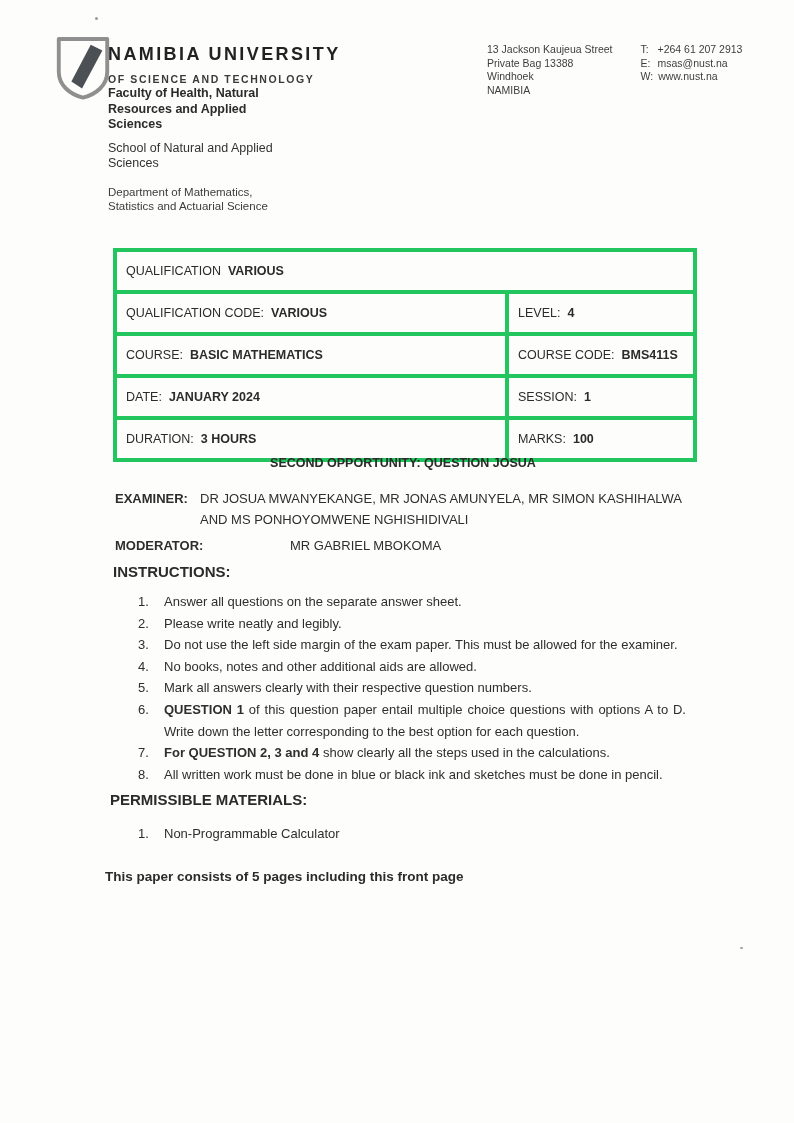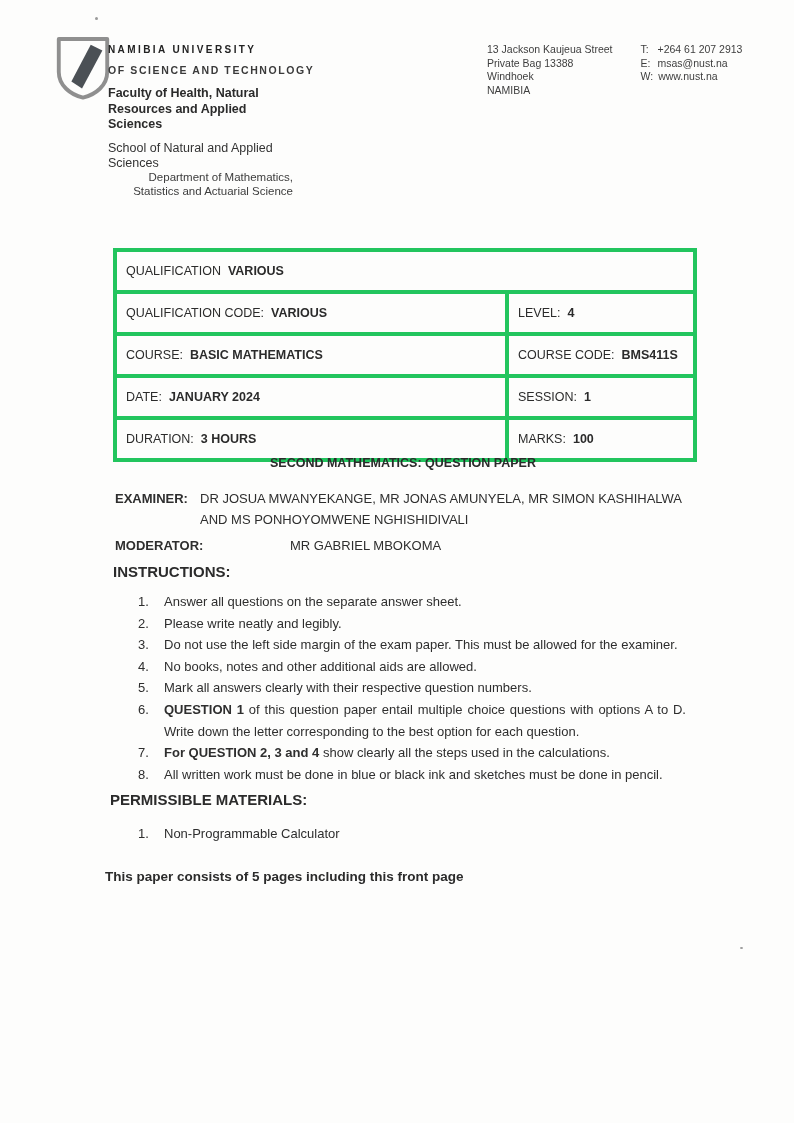--- a/index.html
+++ b/index.html
@@ -8,25 +8,25 @@
     width:794px;height:1123px;
     margin:0 auto;
     background:#fdfdfc;
     font-family:"Liberation Sans", sans-serif;
     color:#2e2e2e;
     overflow:hidden;
   }
   
   .logo{position:absolute;left:52px;top:36px;width:62px;height:66px;}
   .brand{position:absolute;left:108px;top:44px;line-height:1.15;}
-  .brand-main{font-size:10px;font-weight:700;letter-spacing:2.4px;color:#222;white-space:nowrap;}
+  .brand-main{font-size:18px;font-weight:700;letter-spacing:2.4px;color:#222;white-space:nowrap;}
   .brand-sub{font-size:10.5px;font-weight:600;letter-spacing:1.6px;color:#3a3a3a;margin-top:8px;white-space:nowrap;}
   .faculty{position:absolute;left:108px;top:86px;width:152px;font-size:12.5px;font-weight:700;color:#2b2b2b;line-height:1.25;}
   .school{position:absolute;left:108px;top:141px;width:175px;font-size:12.5px;font-weight:500;color:#333;line-height:1.2;}
-  .department{position:absolute;left:108px;top:170px;width:185px;font-size:11.5px;color:#3c3c3c;line-height:1.25;text-align:right;}
+  .department{position:absolute;left:108px;top:185px;width:185px;font-size:11.5px;color:#3c3c3c;line-height:1.25;}
   .contact{position:absolute;left:487px;top:43px;display:flex;gap:28px;font-size:10.5px;color:#3e3e3e;line-height:1.3;}
   .contact-col{display:flex;flex-direction:column;}
   .contact-row{display:flex;gap:5px;white-space:nowrap;}
   .contact-lbl{min-width:12px;}
   
   .info-table{position:absolute;left:113px;top:248px;width:580px;border-collapse:collapse;table-layout:fixed;}
   .info-table td{border:4px solid #22c55e;height:38px;padding:0 0 0 9px;font-size:12.5px;vertical-align:middle;color:#2b2b2b;}
   .info-table col.l{width:392px;}
   .info-table col.r{width:188px;}
   .info-table .lbl{font-weight:400;}
@@ -118,21 +118,21 @@
           <td><span class="lbl">DATE:</span><span class="val">JANUARY 2024</span></td>
           <td><span class="lbl">SESSION:</span><span class="val">1</span></td>
         </tr>
         <tr>
           <td><span class="lbl">DURATION:</span><span class="val">3 HOURS</span></td>
           <td><span class="lbl">MARKS:</span><span class="val">100</span></td>
         </tr>
       </tbody>
   </table>
 
-  <div class="paper-title">SECOND MATHEMATICS: QUESTION PAPER</div>
+  <div class="paper-title">SECOND OPPORTUNITY: QUESTION JOSUA</div>
 
   <div class="kv-row examiner-row">
     <span class="kv-label">EXAMINER:</span>
     <span class="kv-value">DR JOSUA MWANYEKANGE, MR JONAS AMUNYELA, MR SIMON KASHIHALWA AND MS PONHOYOMWENE NGHISHIDIVALI</span>
   </div>
 
   <div class="kv-row moderator-row">
     <span class="kv-label">MODERATOR:</span>
     <span class="kv-value">MR GABRIEL MBOKOMA</span>
   </div>

